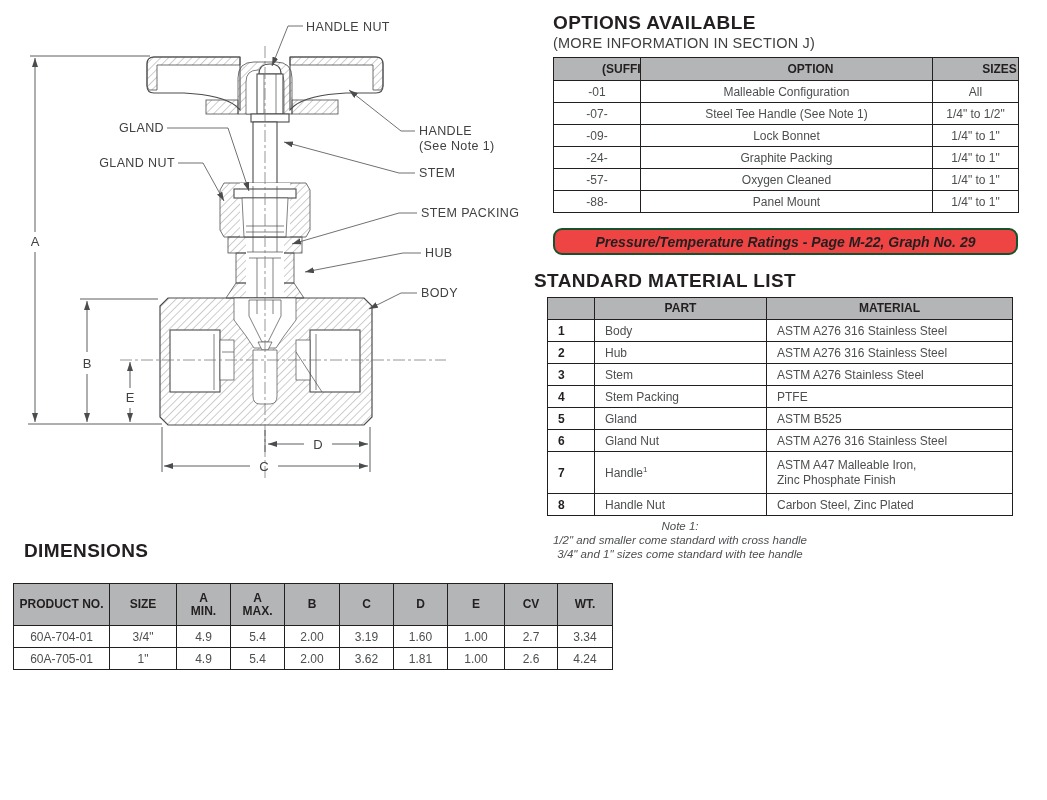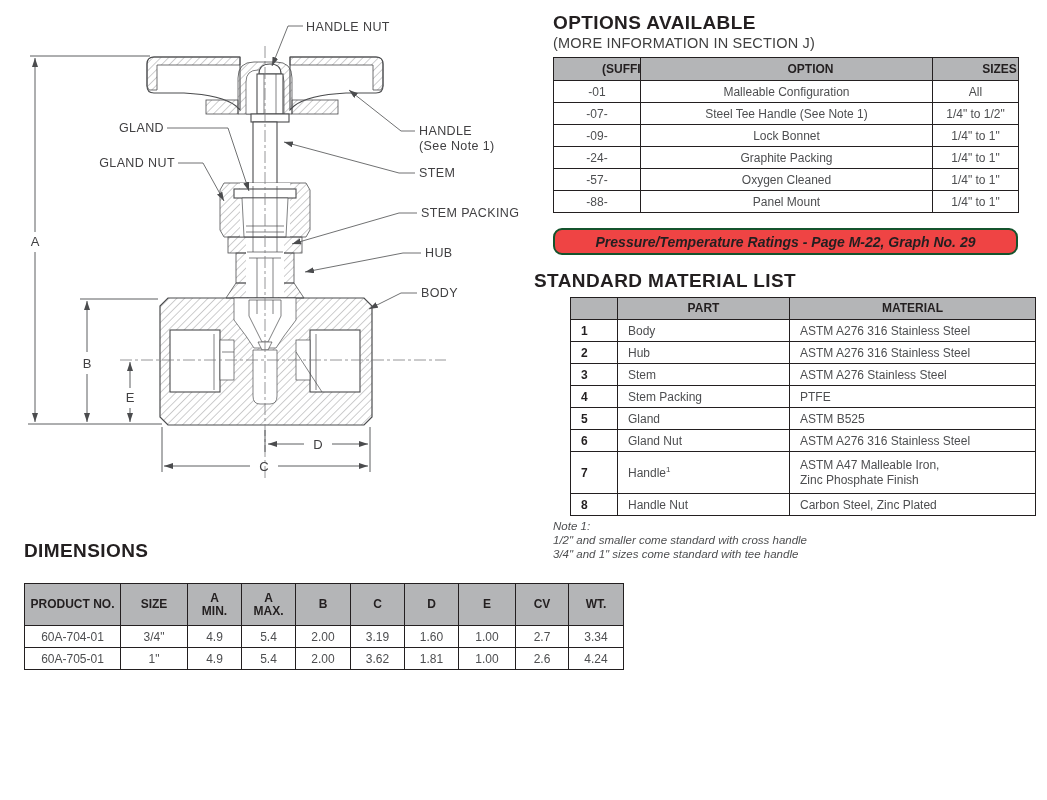--- a/index.html
+++ b/index.html
@@ -25,21 +25,21 @@
   .mat-table tr.tall td{height:41px;}
   .mat-table td.lft .ml{line-height:15px;}
   .dim-table{width:600px;}
   .dim-table th{height:41px;}
   .dim-table td{height:21px;}
   .banner{
     width:461px;height:23px;background:#ef4444;border:2px solid #14532d;border-radius:9px;
     display:flex;align-items:center;justify-content:center;
     font-size:14px;font-weight:bold;font-style:italic;color:#231f20;white-space:nowrap;
   }
-  .notes{font-size:11.5px;font-style:italic;color:#4d4e50;line-height:14px;white-space:nowrap;}
+  .notes{font-size:11.5px;font-style:italic;color:#4d4e50;line-height:14px;white-space:nowrap;text-align:center;}
   sup{font-size:8px;}
   .thin{fill:none;stroke:#4b4c4e;stroke-width:0.7;}
   .wht{fill:#ffffff;stroke:#4b4c4e;stroke-width:1.1;}
   .whtt{fill:#ffffff;stroke:#4b4c4e;stroke-width:0.7;}
   .hat{fill:url(#hatch);stroke:#4b4c4e;stroke-width:1.2;}
   .hat2{fill:url(#hatch);stroke:#4b4c4e;stroke-width:0.8;}
   .cl{fill:none;stroke:#7c7c7e;stroke-width:0.8;stroke-dasharray:12 3 3 3;}
   .dim{fill:none;stroke:#4b4c4e;stroke-width:0.9;}
   .ldr{fill:none;stroke:#4b4c4e;stroke-width:0.8;}
   .ltxt{font-family:"Liberation Sans",sans-serif;font-size:12.5px;fill:#414042;letter-spacing:.4px;}
@@ -242,21 +242,21 @@
     <td>Panel Mount</td>
     <td>1/4" to 1"</td>
   </tr>
 </tbody>
   </table>
 
 <div class="abs banner" style="left:553px;top:228px;">Pressure/Temperature Ratings - Page M-22, Graph No. 29</div>
 
 <div class="abs sec-title" style="left:534px;top:270px;">STANDARD MATERIAL LIST</div>
 
-<table class="abs mat-table" style="left:570px;top:297px;border-radius:27px;">
+<table class="abs mat-table" style="left:547px;top:297px;border-radius:27px;">
   <colgroup>
       <col style="width:47px">
       <col style="width:172px">
       <col style="width:246px">
     </colgroup>
   <tbody>
       <tr>
     <th></th>
     <th>PART</th>
     <th>MATERIAL</th>
@@ -308,21 +308,21 @@
   </table>
 
 <div class="abs notes" style="left:553px;top:519px;">
   <div>Note 1:</div>
   <div>1/2" and smaller come standard with cross handle</div>
   <div>3/4" and 1" sizes come standard with tee handle</div>
 </div>
 
 <div class="abs sec-title" style="left:24px;top:540px;">DIMENSIONS</div>
 
-<table class="abs dim-table" style="left:24px;top:583px;">
+<table class="abs dim-table" style="left:13px;top:583px;">
   <colgroup>
     <col style="width:96px">
       <col style="width:67px">
       <col style="width:54px">
       <col style="width:54px">
     <col style="width:55px">
       <col style="width:54px">
       <col style="width:54px">
       <col style="width:57px">
     <col style="width:53px">

